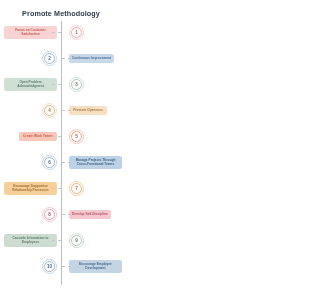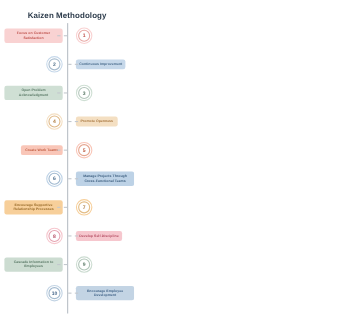--- a/index.html
+++ b/index.html
@@ -87,21 +87,21 @@
     height:0;
     border-top:.8px dashed #c3c8ce;
     top:13px;
   }
   .dash.l{right:61.5px;width:9px;}
   .dash.r{left:61.5px;width:9px;}
 </style>
 </head>
 <body style="background: rgb(255, 255, 255);">
 
-<div id="page-title" style="color: rgb(43, 58, 74);">Kaizen Methodology</div>
+<div id="page-title" style="color: rgb(43, 58, 74);">Promote Methodology</div>
 
 <div id="timeline">
   <div id="spine" style="background: rgb(185, 191, 198);"></div>
 
   <div class="row" style="top:2px">
     <div class="side left">
       <div class="pill" style="background: rgb(249, 210, 210); color: rgb(192, 84, 79);">Focus on Customer Satisfaction</div>
     </div>
     <div class="gap"></div>
     <div class="side right">

